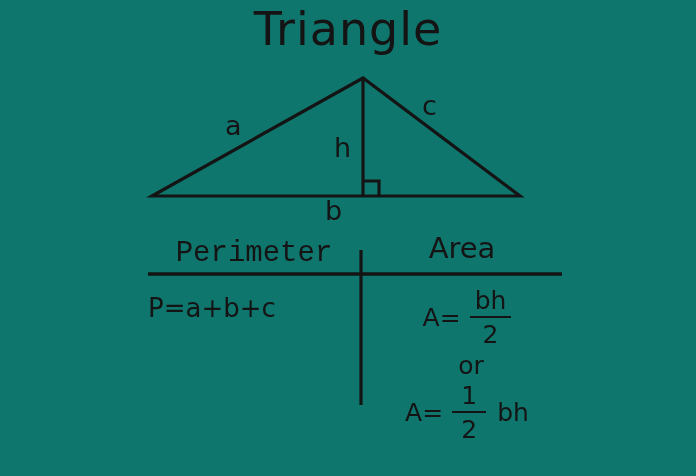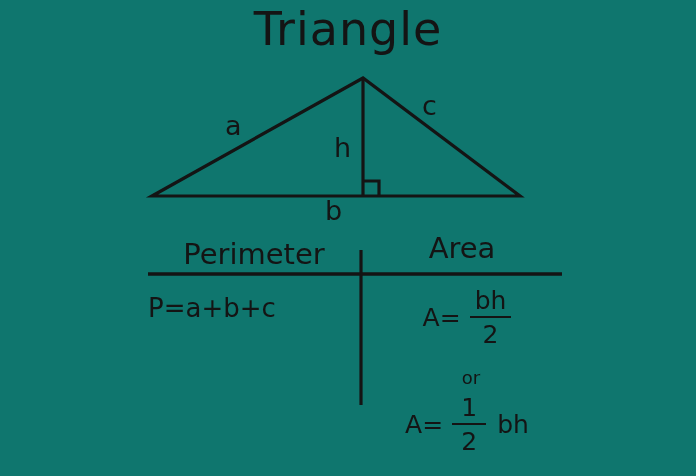--- a/index.html
+++ b/index.html
@@ -54,21 +54,21 @@
 
   
   .col-head {
     position: absolute;
     font-size: 29px;
     line-height: 32px;
     color: #141414;
     text-align: center;
     white-space: nowrap;
   }
-  #head-perimeter { left: 148px; top: 238px; width: 212px; }
+  #head-perimeter { left: 148px; top: 238px; width: 212px; font-family: Liberation Mono, monospace; }
   #head-area      { left: 362px; top: 232px; width: 200px; }
 
   
   #perimeter-formula {
     position: absolute;
     left: 148px;
     top: 294px;
     width: 212px;
     text-align: left;
     font-size: 26px;
@@ -107,24 +107,24 @@
     height: 2px;
     background: #141414;
   }
   .frac .den {
     font-size: 25px;
     padding: 4px 5px 0 5px;
   }
   .eq-tail { margin-left: 11px; }
   #area-or {
     text-align: center;
-    font-size: 18px;
+    font-size: 25px;
     line-height: 26px;
     color: #141414;
-    margin: 18px 0 4px 0;
+    margin: 6px 0 4px 0;
     padding-left: 8px;
   }
   #area-row-2 { margin-top: 2px; }
 </style>
 </head>
 <body>
 
 <div id="page">
 
   <div id="title">Triangle</div>

